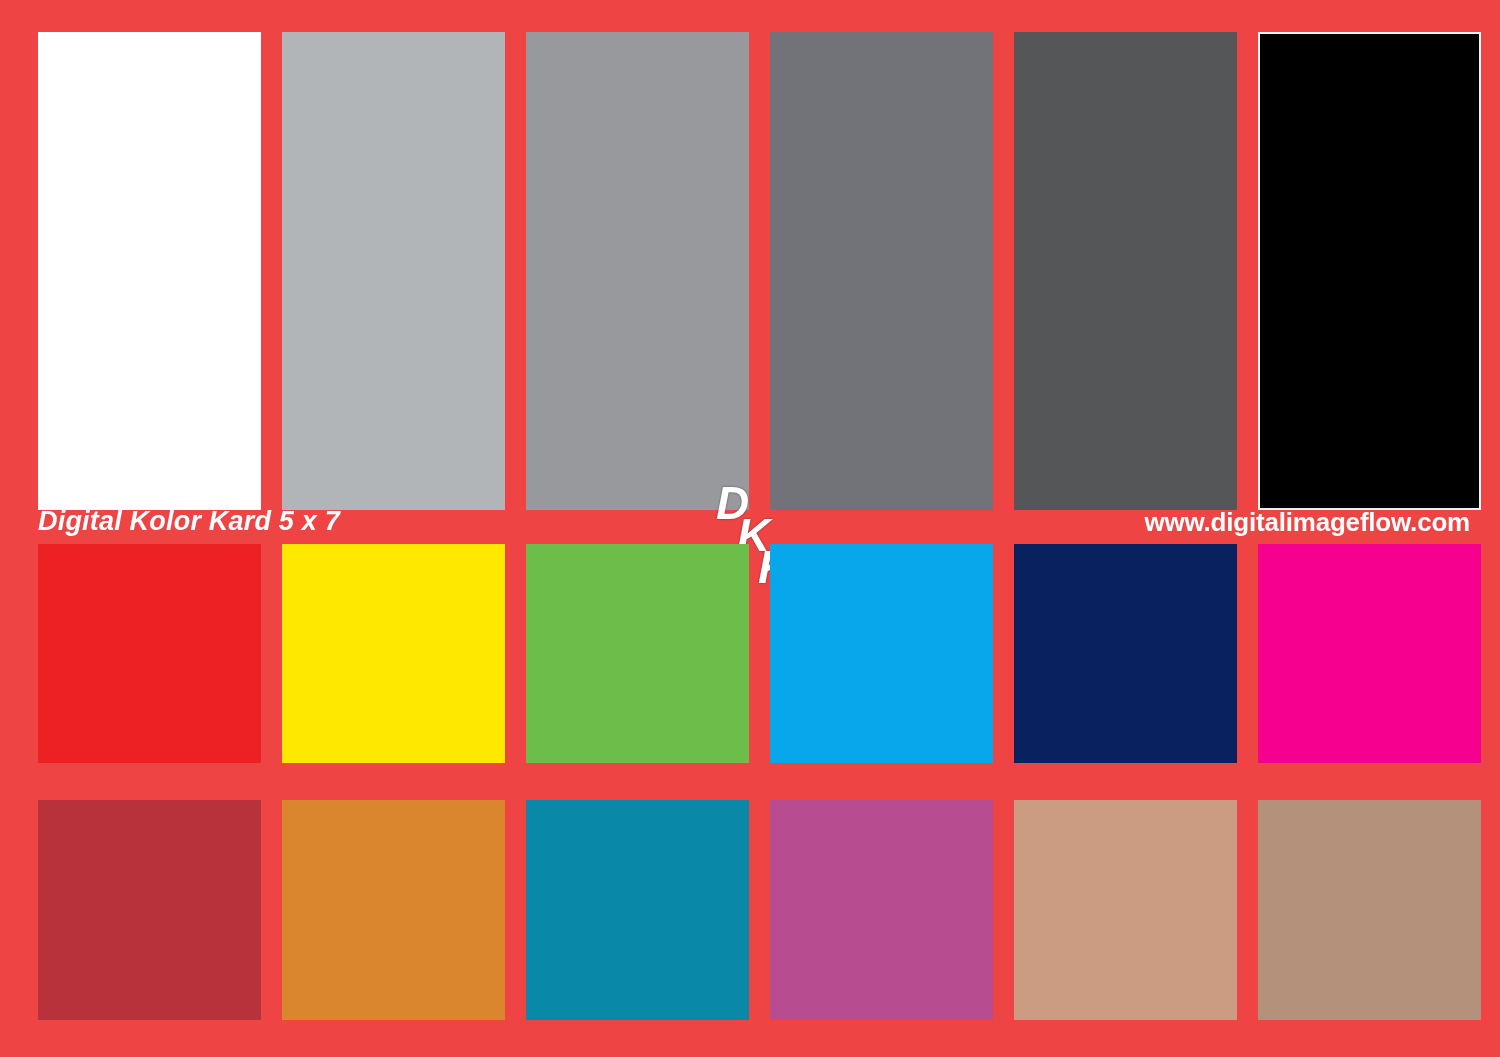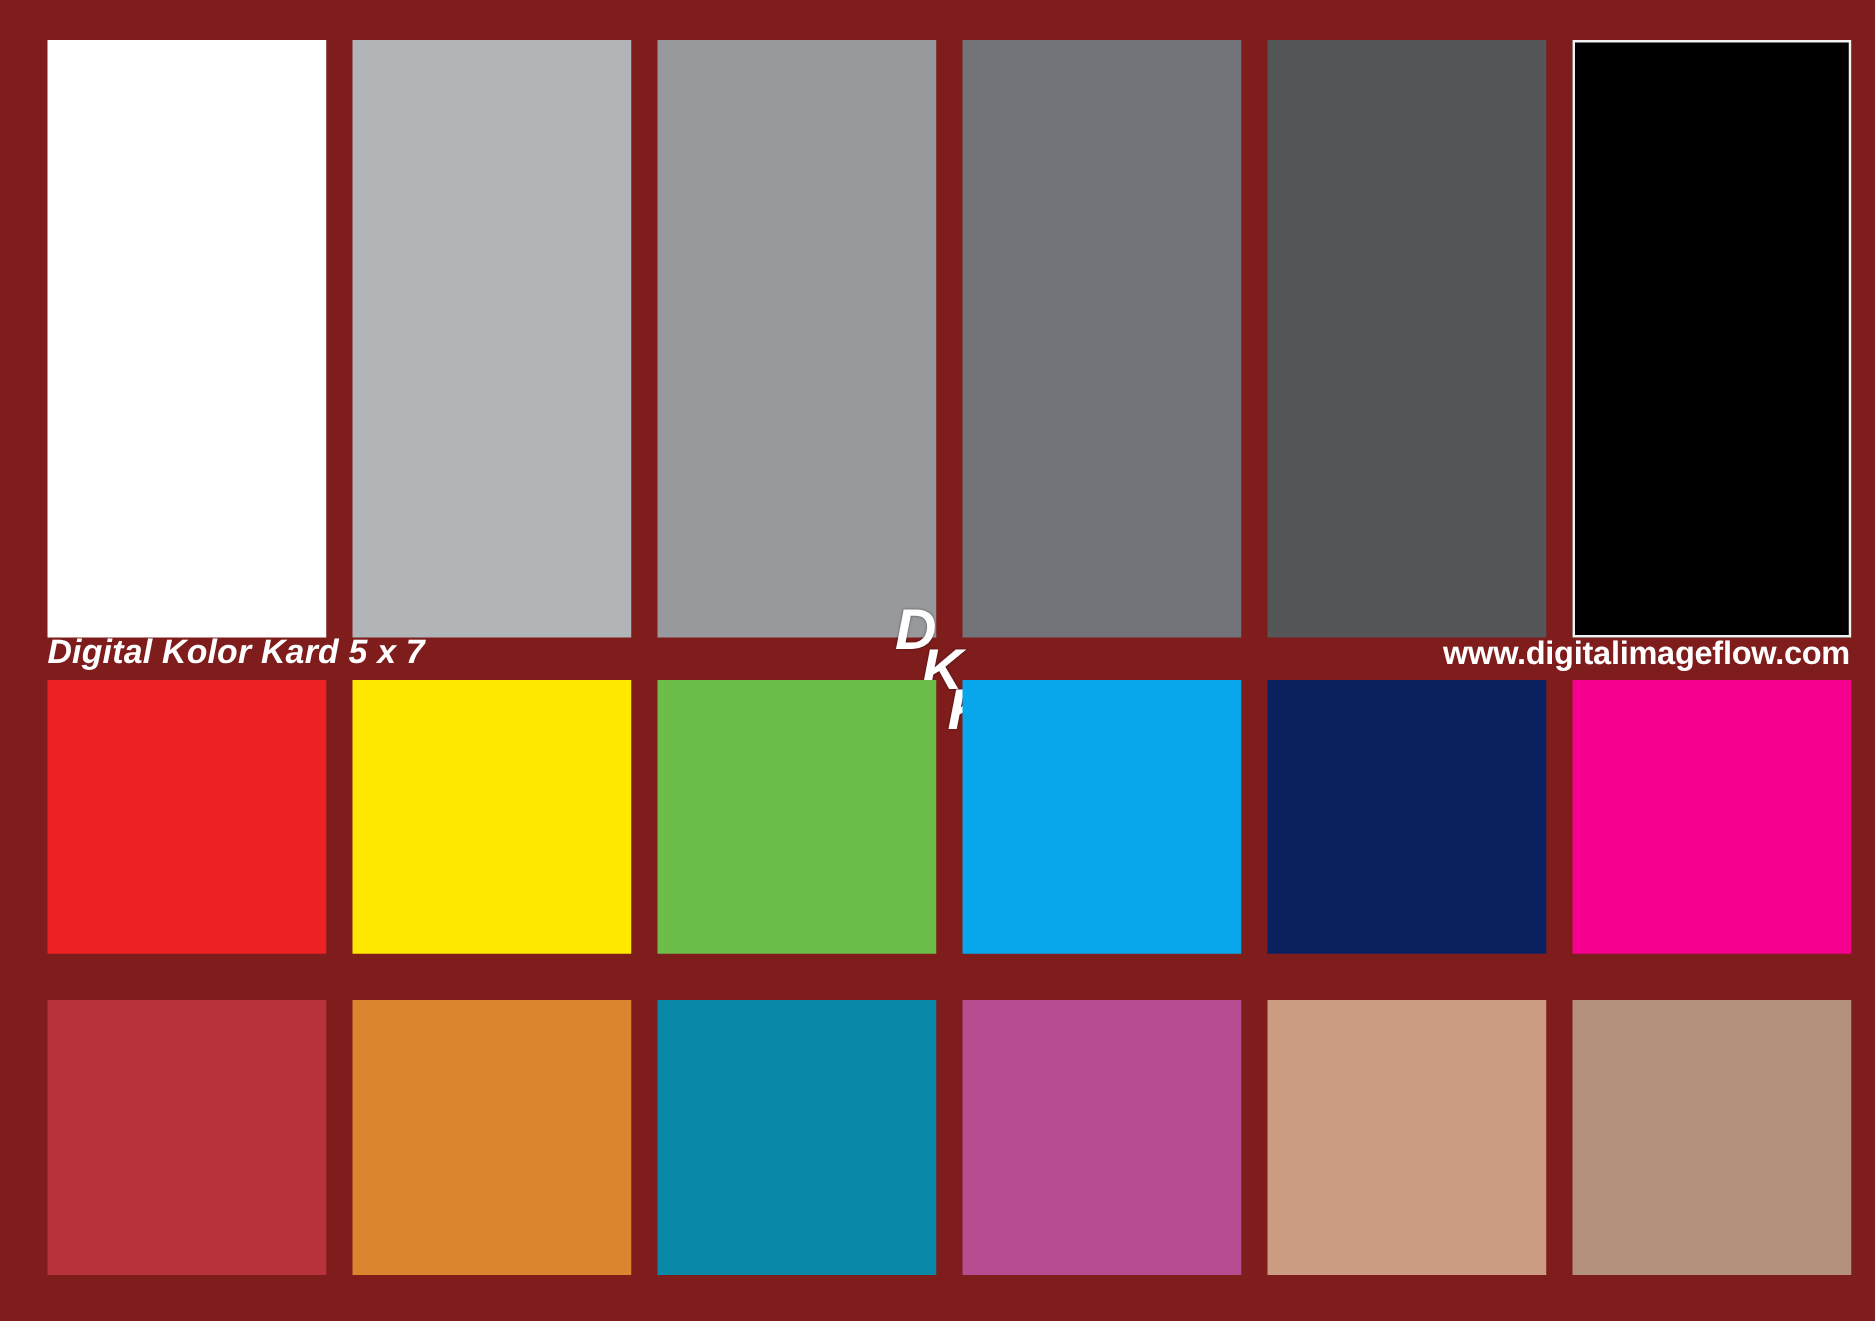--- a/index.html
+++ b/index.html
@@ -73,21 +73,21 @@
     color: #ffffff;
     font-style: italic;
     font-weight: 700;
     font-size: 27px;
     letter-spacing: 0.2px;
     white-space: nowrap;
   }
 
   #website-url {
     position: absolute;
-    right: 20px;
+    right: 30px;
     top: 7px;
     color: #ffffff;
     font-weight: 700;
     font-size: 26px;
     letter-spacing: -0.2px;
     white-space: nowrap;
   }
 
   
   #dkk-logo {
@@ -107,21 +107,21 @@
     line-height: 1;
     text-shadow: 0 0 2px rgba(0,0,0,0.55);
   }
   #dkk-letter-d { left: 16px; top: 10px; }
   #dkk-letter-k1 { left: 37px; top: 42px; }
   #dkk-letter-k2 { left: 58px; top: 74px; }
 </style>
 </head>
 <body>
 
-<div id="color-card" style="background: #7f1d1d;">
+<div id="color-card" style="background: #ef4444;">
 
   <div class="patch-row" id="grayscale-row">
       <div class="patch" style="background: rgb(255, 255, 255);"></div>
       <div class="patch" style="background: rgb(178, 181, 184);"></div>
       <div class="patch" style="background: rgb(151, 153, 157);"></div>
       <div class="patch" style="background: rgb(113, 115, 120);"></div>
       <div class="patch" style="background: rgb(85, 86, 88);"></div>
       <div class="patch outlined" style="background: rgb(0, 0, 0);"></div>
     </div>
 

